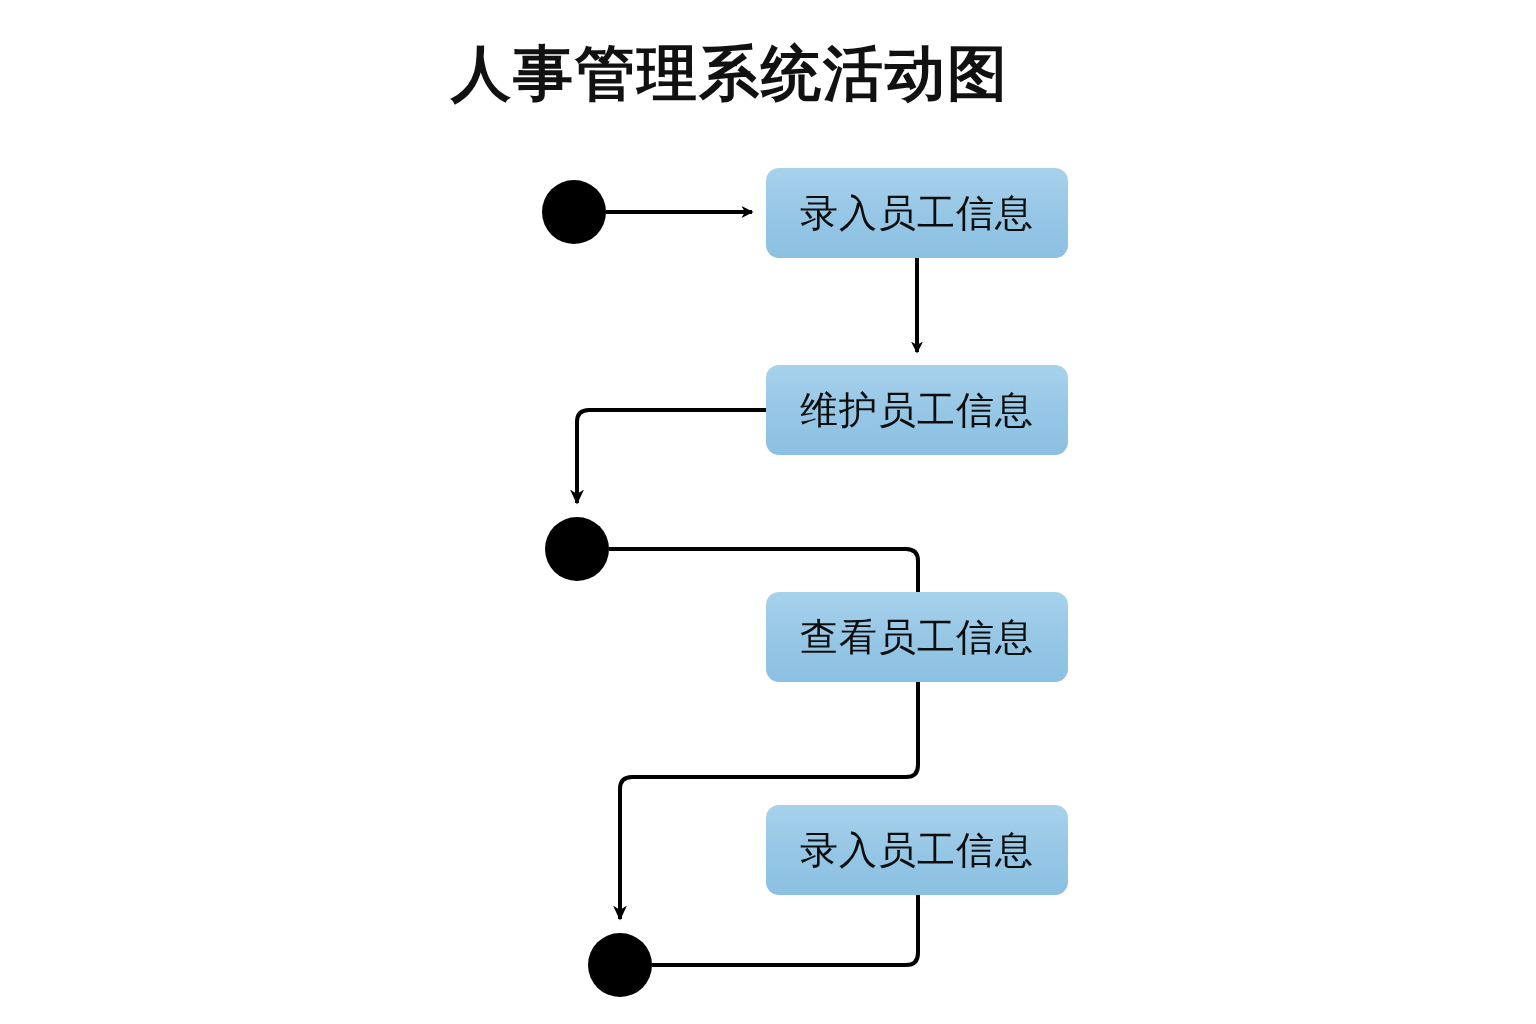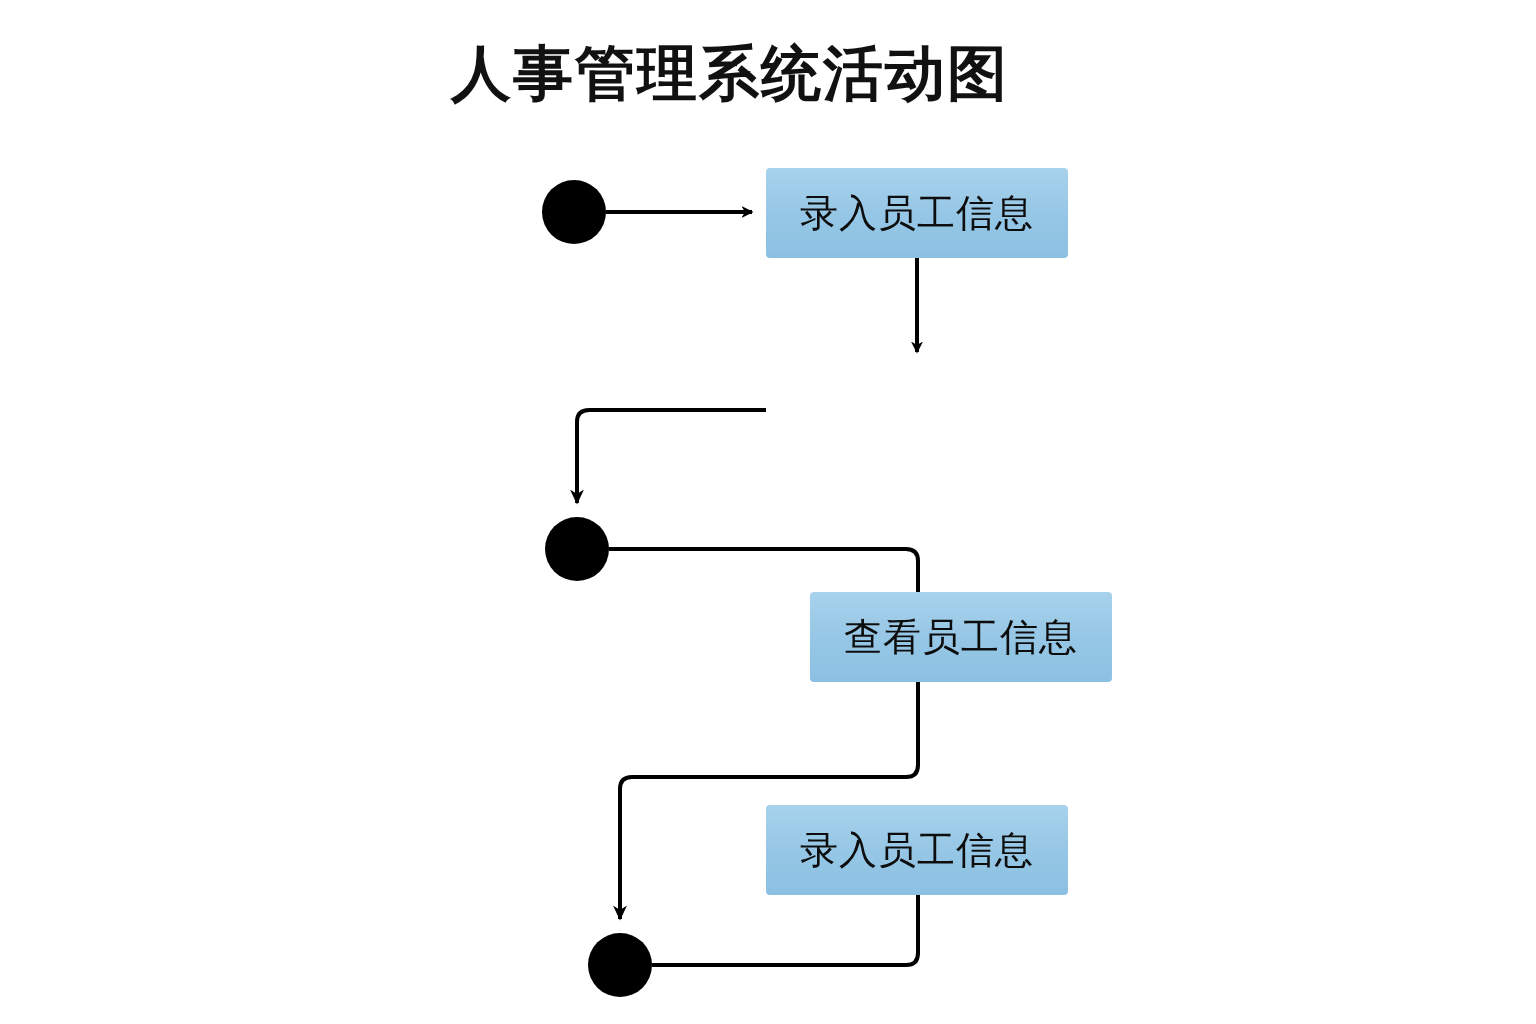--- a/index.html
+++ b/index.html
@@ -36,38 +36,38 @@
     position: absolute;
     left: 0;
     top: 0;
     width: 1536px;
     height: 1024px;
   }
   .act-node {
     position: absolute;
     width: 302px;
     height: 90px;
-    border-radius: 4px;
+    border-radius: 13px;
     background: linear-gradient(180deg, #a7d2ec 0%, #95c6e5 55%, #8cc0e2 100%);
     display: flex;
     align-items: center;
     justify-content: center;
     box-sizing: border-box;
   }
   .act-node .act-label {
     font-family: "DejaVu Sans", "Liberation Sans", sans-serif;
     font-size: 38px;
     font-weight: 400;
     color: #0d0d0d;
     letter-spacing: 1px;
     white-space: nowrap;
   }
   #node-enter   { left: 766px; top: 168px; }
   #node-maintain{ left: 766px; top: 365px; }
-  #node-view    { left: 810px; top: 592px; }
+  #node-view    { left: 766px; top: 592px; }
   #node-stats   { left: 766px; top: 805px; }
 </style>
 </head>
 <body>
 
 <div id="canvas">
 
   <div id="diagram-title">人事管理系统活动图</div>
 
   <svg id="edges" viewBox="0 0 1536 1024" xmlns="http://www.w3.org/2000/svg">
@@ -95,20 +95,23 @@
     <path d="M652,965 L906,965 Q918,965 918,953 L918,895" fill="none" stroke="#000000" stroke-width="4"></path>
 
     <circle cx="577" cy="549" r="32" fill="#000000"></circle>
     <circle cx="620" cy="965" r="32" fill="#000000"></circle>
   </svg>
 
   <div class="act-node" id="node-enter">
     <span class="act-label">录入员工信息</span>
   </div>
 
+  <div class="act-node" id="node-maintain">
+    <span class="act-label">维护员工信息</span>
+  </div>
 
   <div class="act-node" id="node-view">
     <span class="act-label">查看员工信息</span>
   </div>
 
   <div class="act-node" id="node-stats">
     <span class="act-label">录入员工信息</span>
   </div>
 
 </div>

